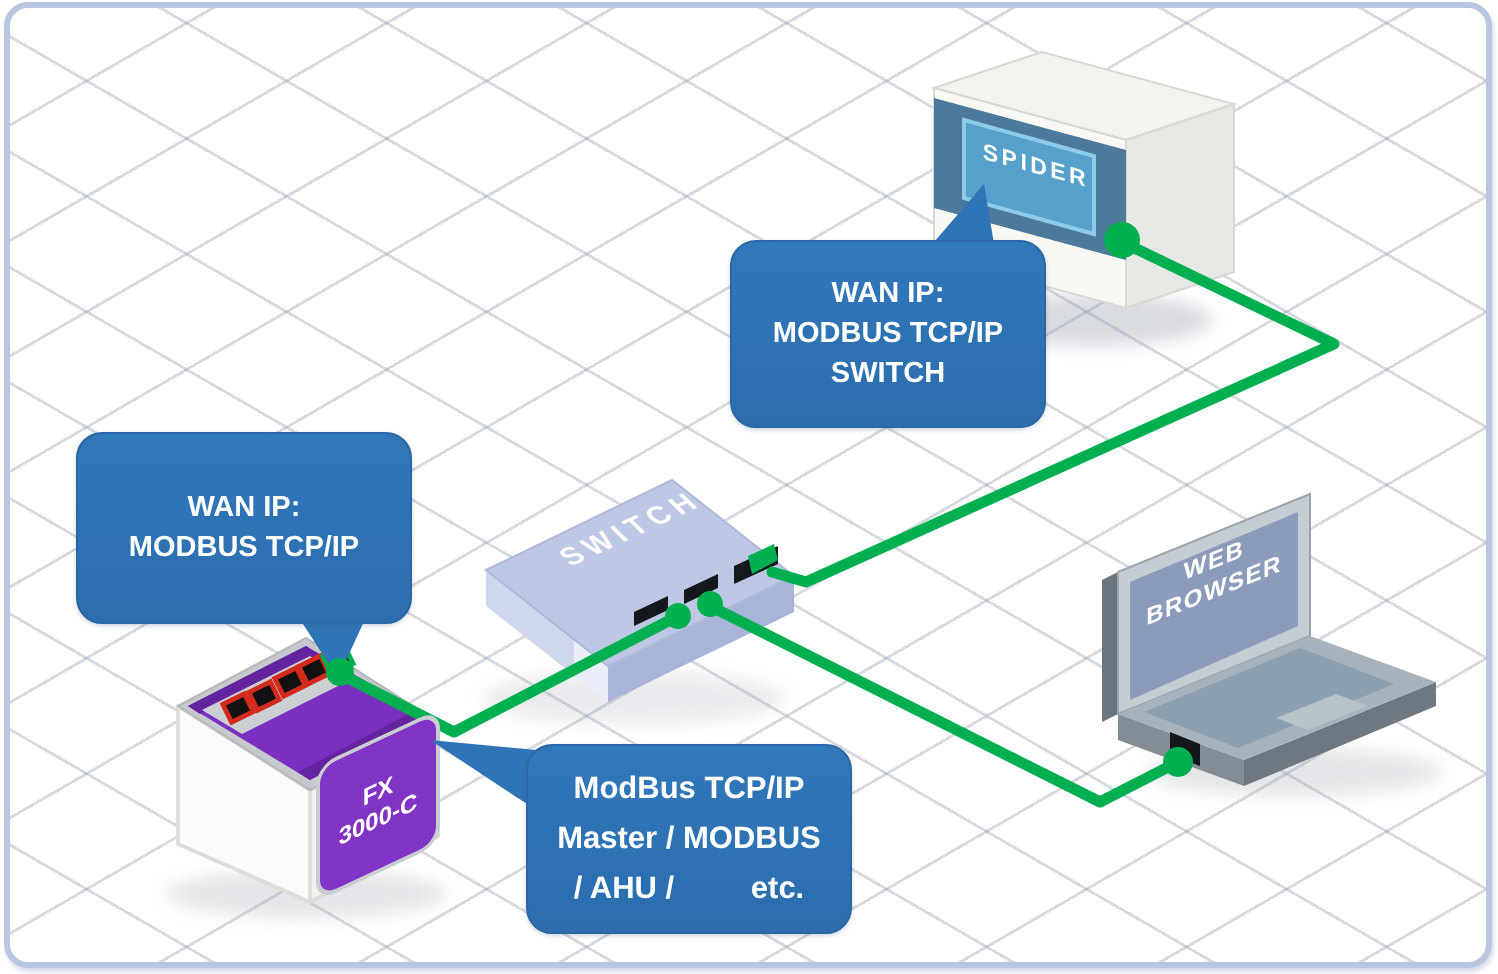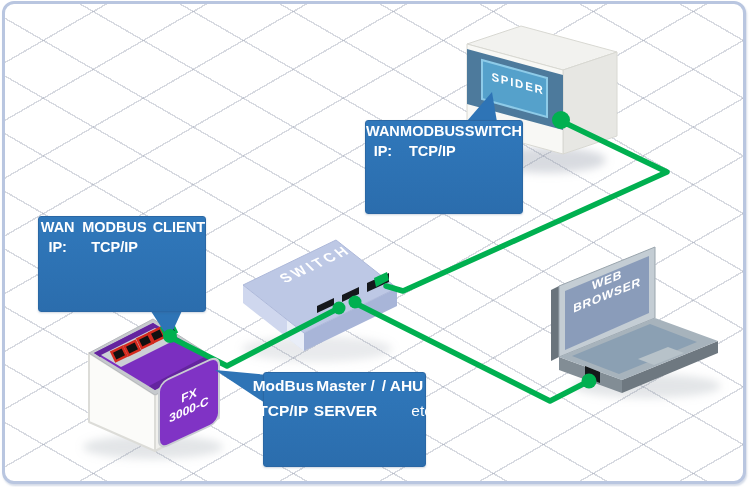--- a/index.html
+++ b/index.html
@@ -24,29 +24,29 @@
   .lbl-browser{left:560px;top:286px;width:84px;font-size:12px;line-height:15px;letter-spacing:.06em;
               transform:skewY(-22deg);transform-origin:0 0;}
   .fx-panel{position:absolute;left:153px;top:379px;width:58px;height:64px;z-index:2;
             background:#8033c5;border:2px solid #c9cdd2;border-radius:10px;
             transform:skewY(-25deg);transform-origin:0 0;
             display:flex;flex-direction:column;justify-content:center;}
   .fx-panel .devtext{color:#fff;font-weight:bold;font-size:12px;line-height:14px;text-align:center;}
 
   
   .callout{position:absolute;z-index:4;background:linear-gradient(180deg,#3078bb,#2b6dad);
-           border:1px solid #2a67a4;border-radius:3px;color:#fff;font-weight:bold;
-           text-align:center;display:flex;flex-direction:row;justify-content:center;
+           border:1px solid #2a67a4;border-radius:13px;color:#fff;font-weight:bold;
+           text-align:center;display:flex;flex-direction:column;justify-content:center;
            box-shadow:0 1px 2px rgba(60,90,130,.25);}
   .callout .cl{line-height:20px;font-size:14.5px;}
   .co-server{left:360px;top:116px;width:156px;height:92px;}
   .co-client{left:33px;top:212px;width:166px;height:94px;}
   .co-modbus{left:258px;top:368px;width:161px;height:93px;}
   .co-modbus .cl{line-height:25px;font-size:15.5px;}
-  .wlight{font-weight:400;margin-left:34px;}
+  .wlight{font-weight:700;margin-left:34px;}
 </style>
 </head>
 <body>
 
 <div class="stage">
  <div class="frame">
   <div class="grid"></div>
 
   <svg class="layer z1" width="749" height="487" viewBox="0 0 749 487">
     <defs>
@@ -137,25 +137,24 @@
   </svg>
 
   <div class="callout co-server">
     <div class="cl">WAN IP:</div>
     <div class="cl">MODBUS TCP/IP</div>
     <div class="cl">SWITCH</div>
   </div>
   <div class="callout co-client">
     <div class="cl">WAN IP:</div>
     <div class="cl">MODBUS TCP/IP</div>
-    <div class="cl">CLIENT</div>
   </div>
   <div class="callout co-modbus">
     <div class="cl">ModBus TCP/IP</div>
-    <div class="cl">Master / SERVER</div>
+    <div class="cl">Master / MODBUS</div>
     <div class="cl"><span>/ AHU / </span><span class="wlight">etc.</span></div>
   </div>
 
   <svg class="layer z5" width="749" height="487" viewBox="0 0 749 487">
     <g fill="#00B050">
       <circle cx="556" cy="116" r="9"></circle>
       <circle cx="334" cy="304" r="6.5"></circle>
       <circle cx="350" cy="298" r="6.5"></circle>
       <circle cx="165" cy="332" r="7"></circle>
       <circle cx="584" cy="377" r="7.5"></circle>

